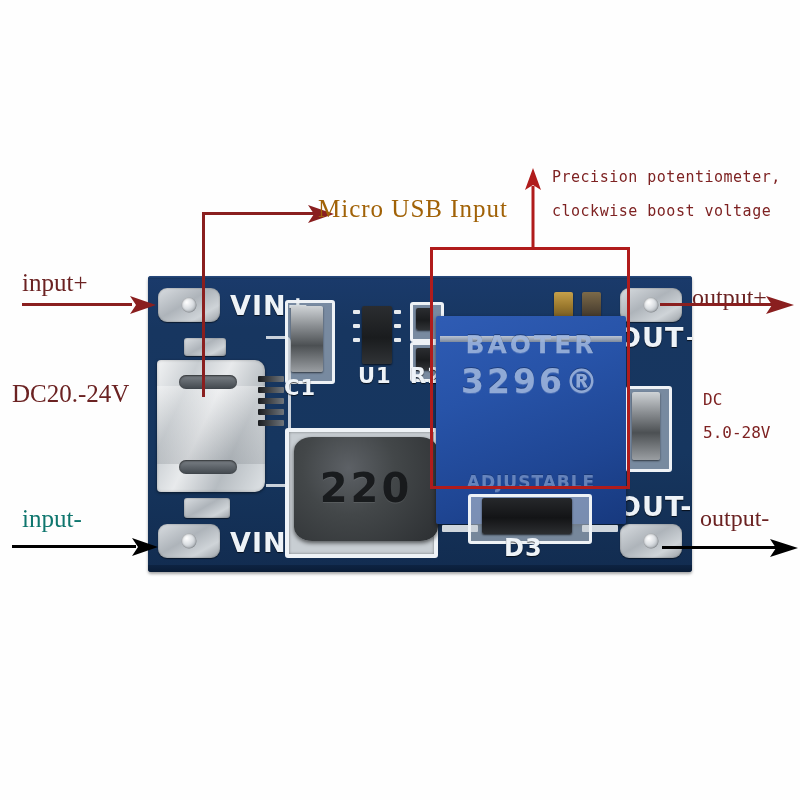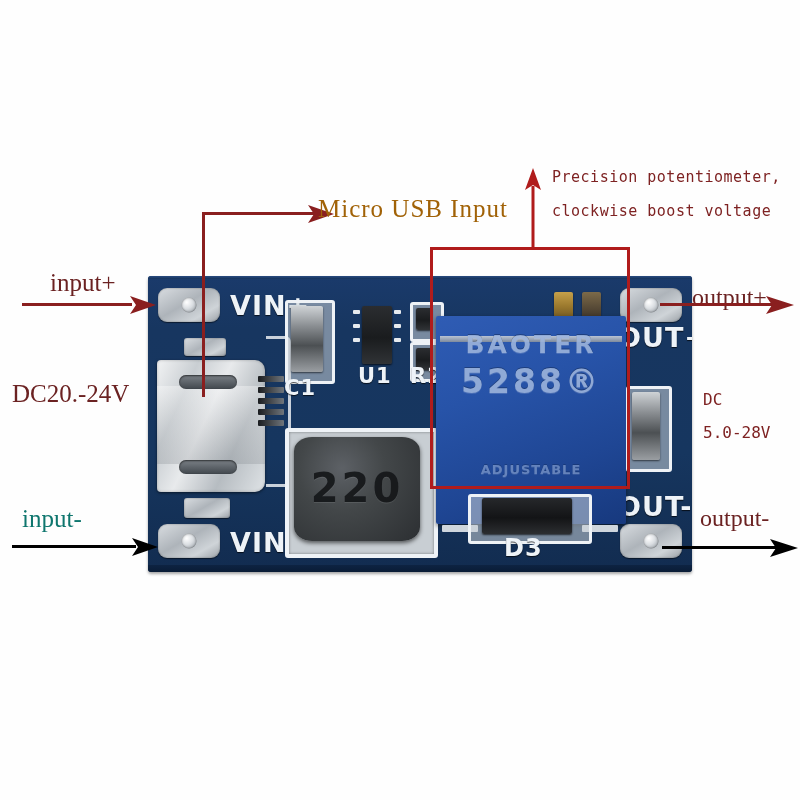--- a/index.html
+++ b/index.html
@@ -138,20 +138,21 @@
     background: #c8ced3;
     box-shadow: inset 0 0 3px rgba(0,0,0,.4);
   }
   .inductor {
     position: absolute;
     left: 146px; top: 161px;
     width: 126px; height: 104px;
     background: radial-gradient(circle at 38% 30%, #5d6166 0%, #434749 40%, #2c2f32 100%);
     border-radius: 18px / 14px;
     box-shadow: 0 2px 4px rgba(0,0,0,0.6);
+    padding-left: 18px;
   }
   .inductor .ind-txt{
     position:absolute; left:0; top:28px; width:100%;
     text-align:center;
     color:#15171a;
     font-family:"DejaVu Sans", sans-serif;
     font-size: 40px;
     font-weight: bold;
     letter-spacing: 3px;
     text-shadow: 0 1px 0 rgba(255,255,255,.10);
@@ -213,21 +214,21 @@
     color: #9fb6dd;
     font-family: "DejaVu Sans", sans-serif;
     font-weight: bold;
     text-shadow: 0 1px 0 rgba(255,255,255,.18), 0 -1px 0 rgba(0,0,0,.3);
     opacity: .88;
     white-space: nowrap;
   }
   .pot-body .t1 { top: 14px; font-size: 25px; letter-spacing: 3px; }
   .pot-body .t2 { top: 46px; font-size: 33px; letter-spacing: 3px; }
   .pot-body .t3 { top: 92px; font-size: 15px; letter-spacing: 1px; }
-  .pot-body .t4 { top: 146px; font-size: 13px; letter-spacing: 1px; opacity:.55;}
+  .pot-body .t4 { top: 156px; font-size: 17px; letter-spacing: 1px; opacity:.55;}
   .pot-screw {
     position: absolute;
     top: 0px;
     width: 19px; height: 28px;
     background: linear-gradient(180deg,#c6a04a 0%, #9c7a2e 50%, #6d5320 100%);
     border-radius: 2px;
     box-shadow: 0 1px 2px rgba(0,0,0,.5);
   }
   .pot-screw.left { left: 118px; }
   .pot-screw.right { left: 146px; background: linear-gradient(180deg,#7c6a49,#3a3128); }
@@ -325,21 +326,21 @@
     <div class="smd chip-ic" style="left:268px; top:32px; width:16px; height:22px;"></div>
     <div class="smd chip-ic" style="left:268px; top:72px; width:16px; height:22px;"></div>
     <div class="silk" style="left:262px; top:88px; font-size:21px;">R2</div>
 
     <div class="pot-shell">
       <div class="pot-screw left"></div>
       <div class="pot-screw right"></div>
       <div class="pot-body">
         <div class="pot-top-strip"></div>
         <div class="p-txt t1">BAOTER</div>
-        <div class="p-txt t2">5288®</div>
+        <div class="p-txt t2">3296®</div>
         <div class="p-txt t4">ADJUSTABLE</div>
         <div class="pot-legs">
           <i style="left:0;"></i>
             <i style="left:68px;"></i>
             <i style="left:140px;"></i>
         </div>
       </div>
     </div>
 
     <div class="smd-pad" style="left:478px; top:110px; width:40px; height:80px;"></div>
@@ -363,21 +364,21 @@
   <div class="ann mono-red" style="left:552px; top:168px; font-size:15px; letter-spacing:0.5px;">Precision potentiometer,</div>
   <div class="ann mono-red" style="left:552px; top:202px; font-size:15px; letter-spacing:0.5px;">clockwise boost voltage</div>
 
   <div class="line red" style="left:202px; top:212px; width:3px; height:185px;"></div>
   <div class="line red" style="left:202px; top:212px; width:115px; height:3px;"></div>
   <svg class="arrow" style="left:300px; top:203px; width:34px; height:22px;">
     <polygon points="34,11 8,2 14,11 8,20" fill="#8a1f1f"></polygon>
   </svg>
   <div class="ann" style="left:318px; top:195px; font-size:25px; color:#a16207; letter-spacing:1px;">Micro USB Input</div>
 
-  <div class="ann" style="left:22px; top:269px; font-size:25px; color:#6b2222;margin-left:28px;">input+</div>
+  <div class="ann" style="left:22px; top:269px; font-size:25px; color:#6b2222;">input+</div>
   <div class="line red" style="left:22px; top:303px; width:110px; height:3px;"></div>
   <svg class="arrow" style="left:126px; top:294px; width:32px; height:22px;">
     <polygon points="30,11 4,2 10,11 4,20" fill="#8a1f1f"></polygon>
   </svg>
 
   <div class="ann" style="left:12px; top:380px; font-size:25px; color:#6b2222;">DC20.-24V</div>
 
   <div class="ann" style="left:22px; top:505px; font-size:25px; color:#0f766e;">input-</div>
   <div class="line" style="left:12px; top:545px; width:124px; height:3px;"></div>
   <svg class="arrow" style="left:130px; top:536px; width:30px; height:22px;">

